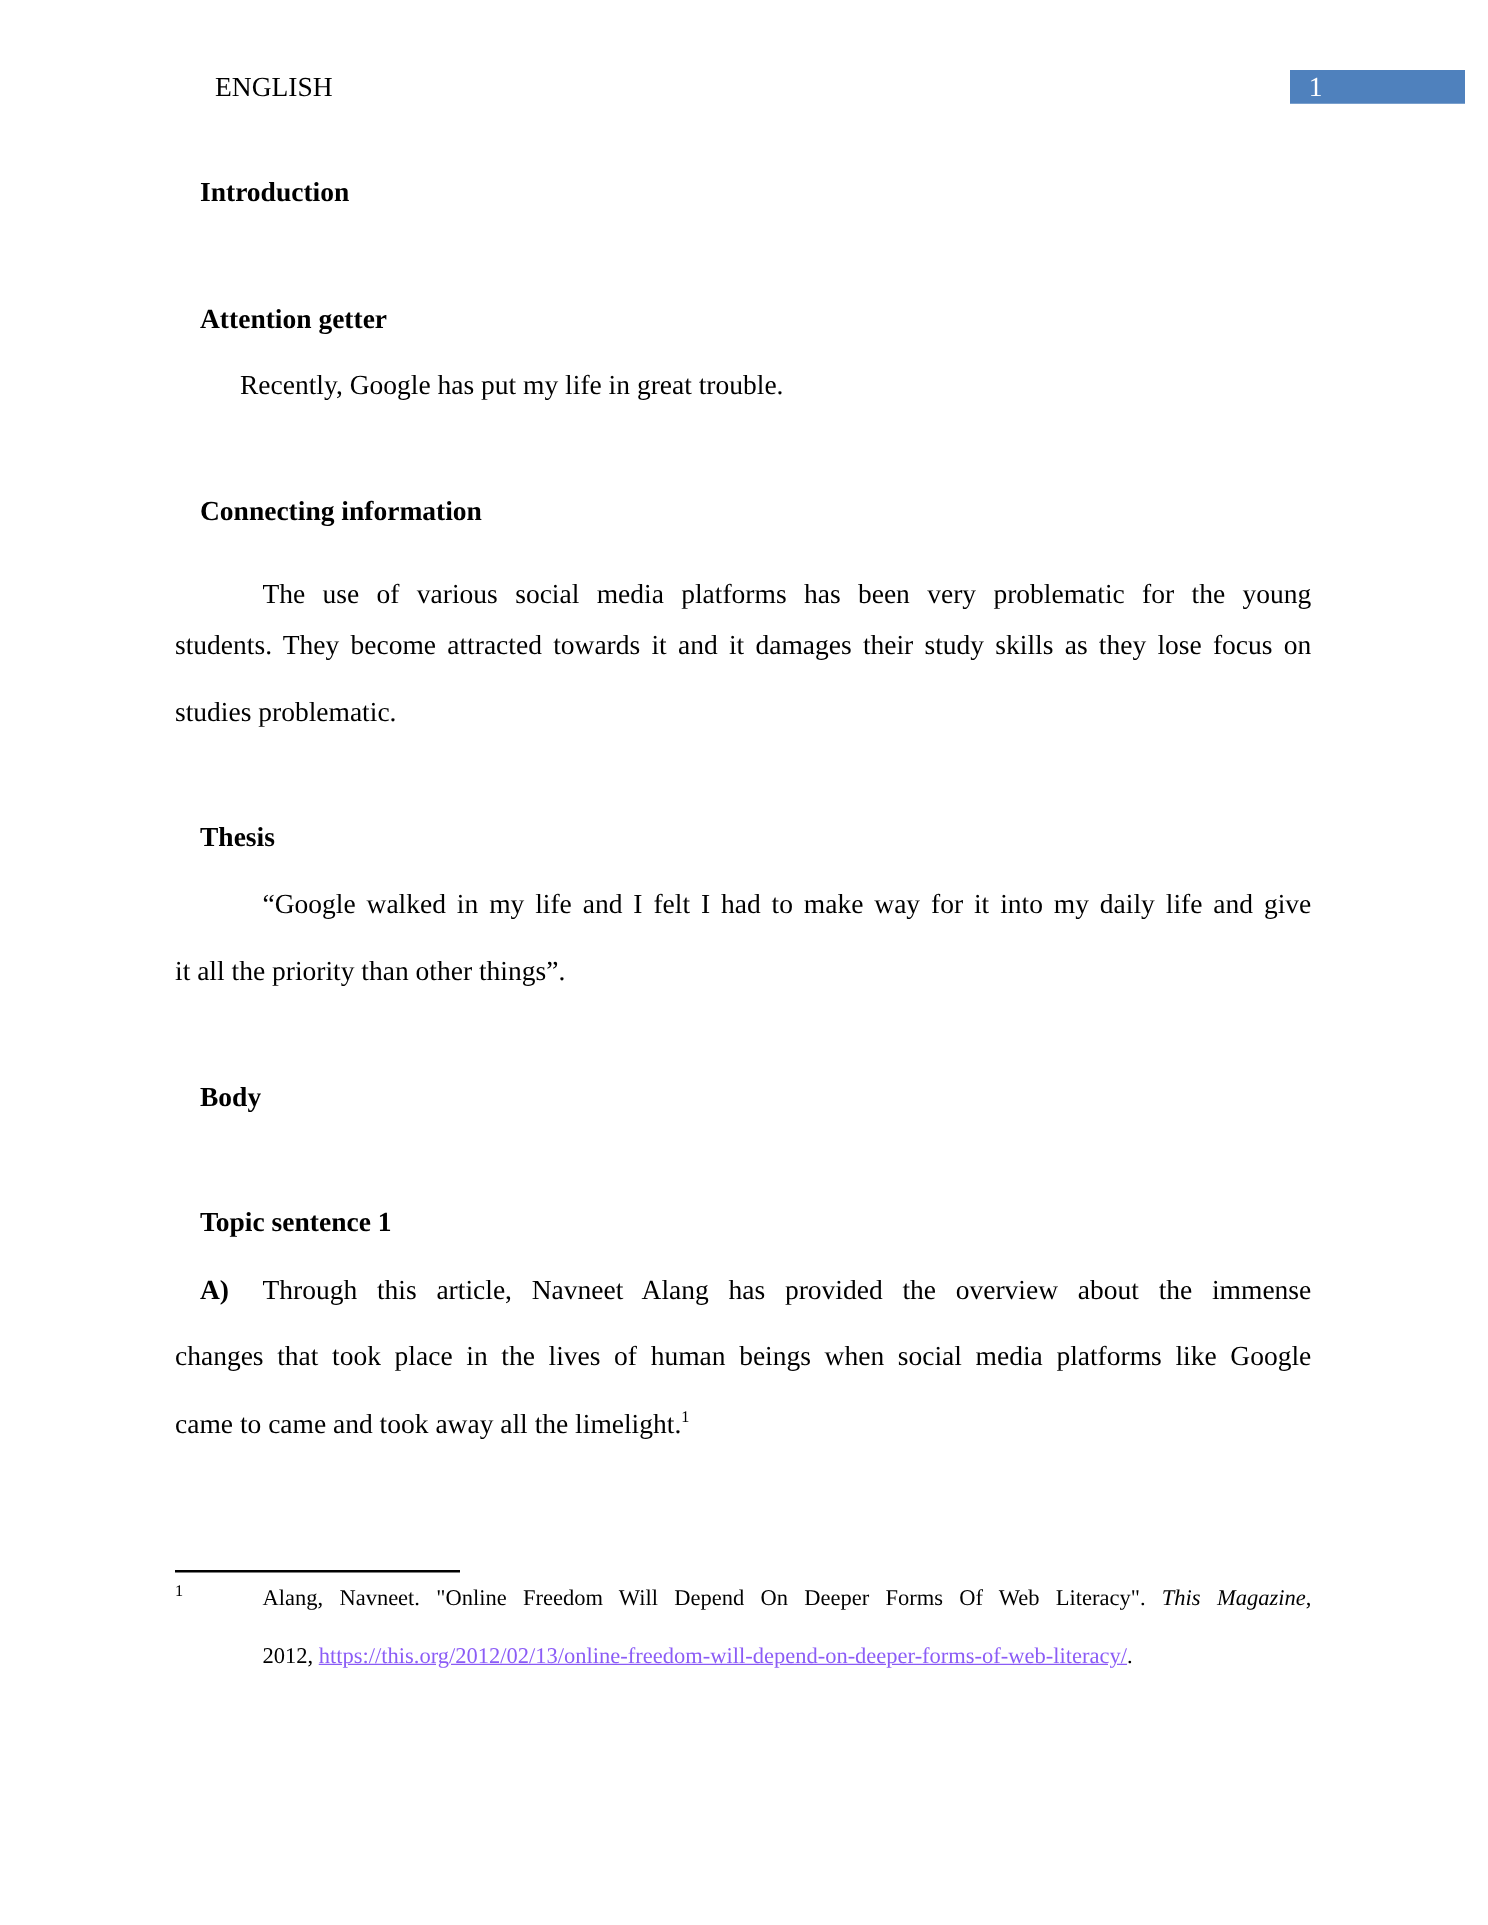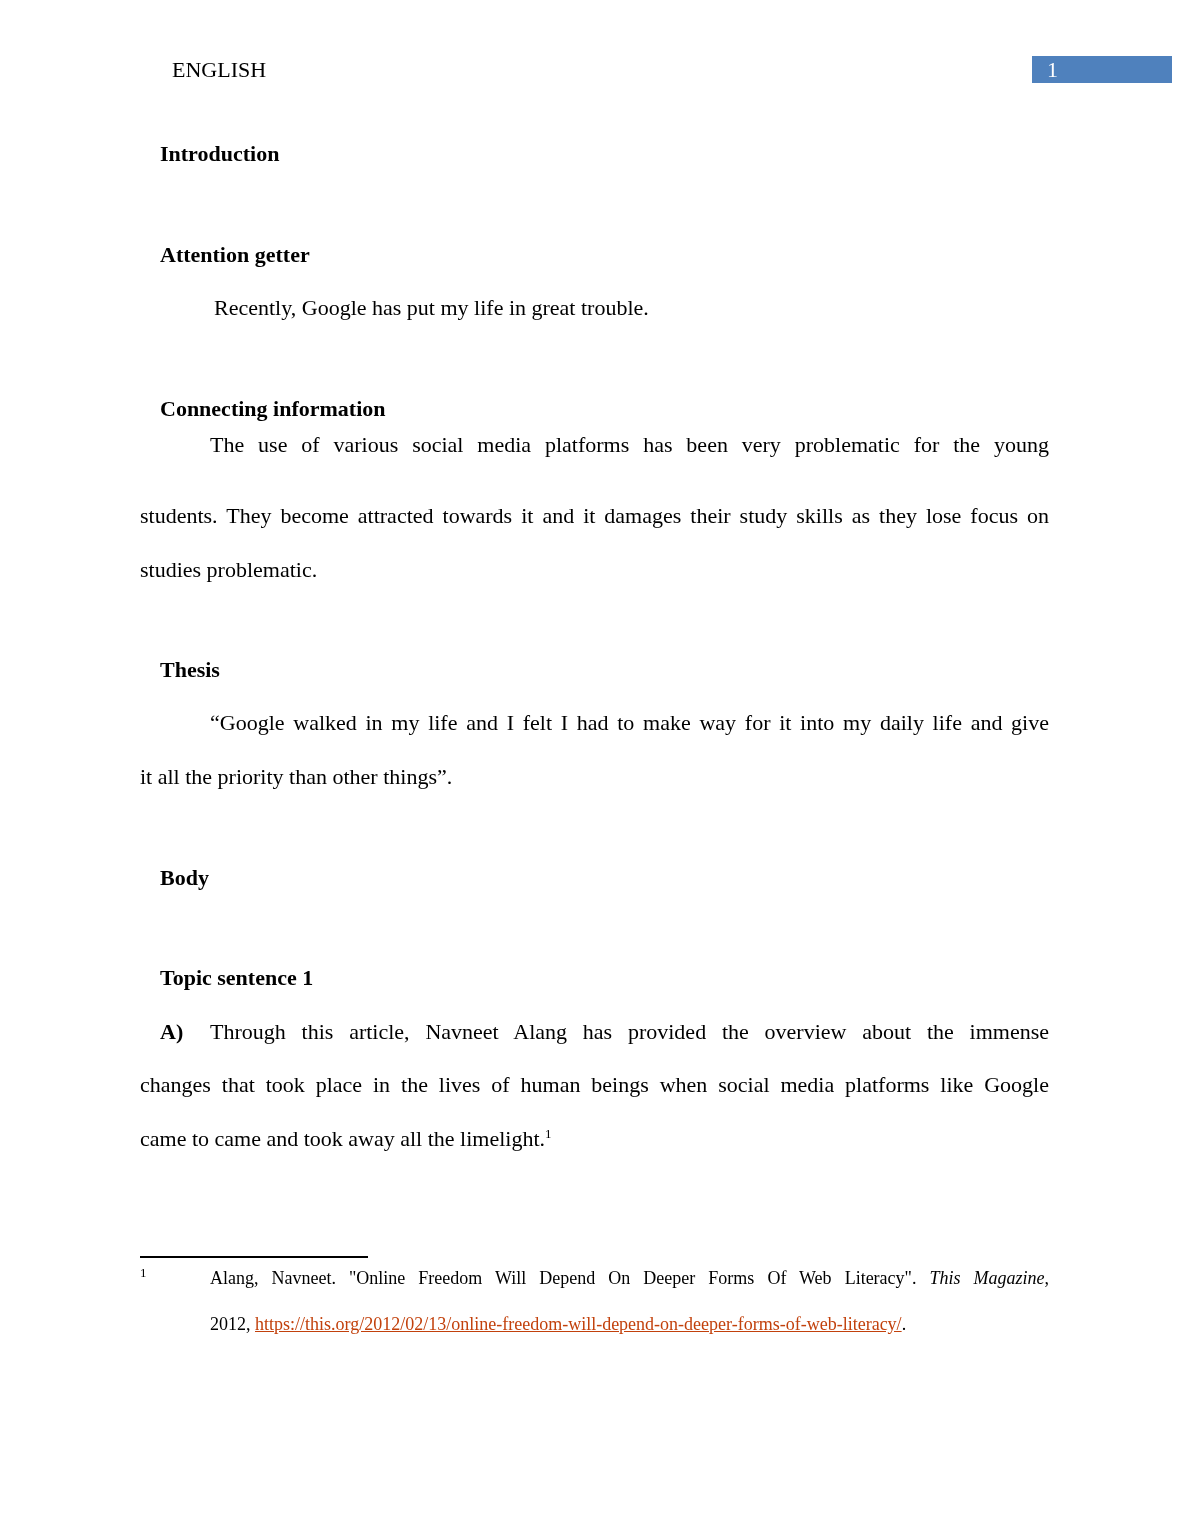--- a/index.html
+++ b/index.html
@@ -18,38 +18,38 @@
     .line { font-size: 22px; line-height: 26px; }
     .just {
       position: absolute; left: 140px; width: 909px; font-size: 22px; line-height: 26px;
       text-align: justify; text-align-last: justify; white-space: nowrap;
     }
     .just.indent { left: 210px; width: 839px; }
     .sup { font-size: 13px; vertical-align: super; line-height: 0; }
     .fn-rule { left: 140px; top: 1256px; width: 228px; height: 2px; background: #000; }
     .fn-num { left: 140px; top: 1265px; font-size: 13px; line-height: 16px; }
     .fn-line { font-size: 18px; line-height: 22px; }
-    .link { color: #c2410c; text-decoration: underline; }
+    .link { color: #8b5cf6; text-decoration: underline; }
     em { font-style: italic; }
   </style>
 </head>
 <body>
 
 <div class="abs header-title">ENGLISH</div>
 <div class="abs page-num-box">
   <span class="page-num">1</span>
 </div>
 
 <div class="abs heading" style="top:141px">Introduction</div>
 
 <div class="abs heading" style="top:242px">Attention getter</div>
-<div class="abs line" style="left:214px; top:295px">Recently, Google has put my life in great trouble.</div>
+<div class="abs line" style="left:192px; top:295px">Recently, Google has put my life in great trouble.</div>
 
 <div class="abs heading" style="top:396px">Connecting information</div>
-<div class="just indent" style="top:432px">The use of various social media platforms has been very problematic for the young</div>
+<div class="just indent" style="top:462px">The use of various social media platforms has been very problematic for the young</div>
 <div class="just" style="top:503px">students. They become attracted towards it and it damages their study skills as they lose focus on</div>
 <div class="abs line" style="left:140px; top:557px">studies problematic.</div>
 
 <div class="abs heading" style="top:657px">Thesis</div>
 <div class="just indent" style="top:710px">“Google walked in my life and I felt I had to make way for it into my daily life and give</div>
 <div class="abs line" style="left:140px; top:764px">it all the priority than other things”.</div>
 
 <div class="abs heading" style="top:865px">Body</div>
 
 <div class="abs heading" style="top:965px">Topic sentence 1</div>

